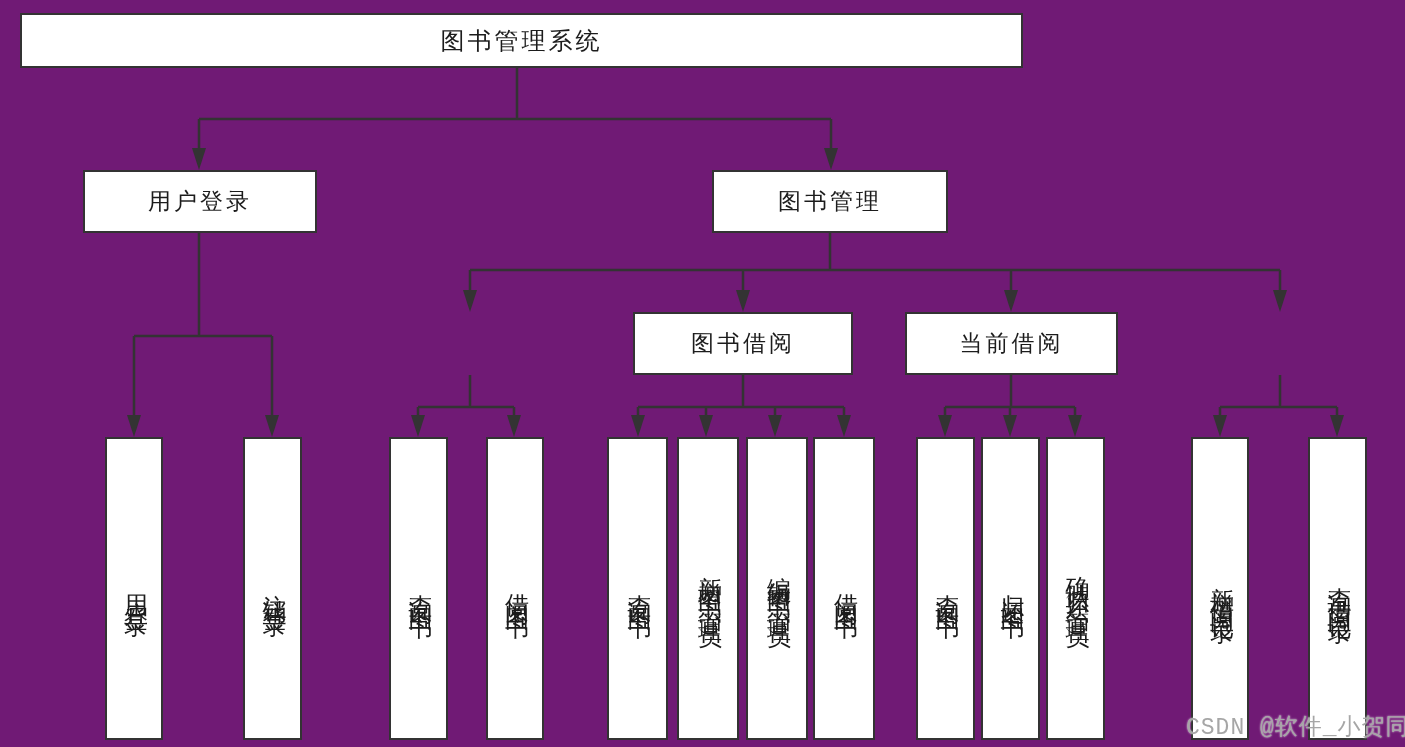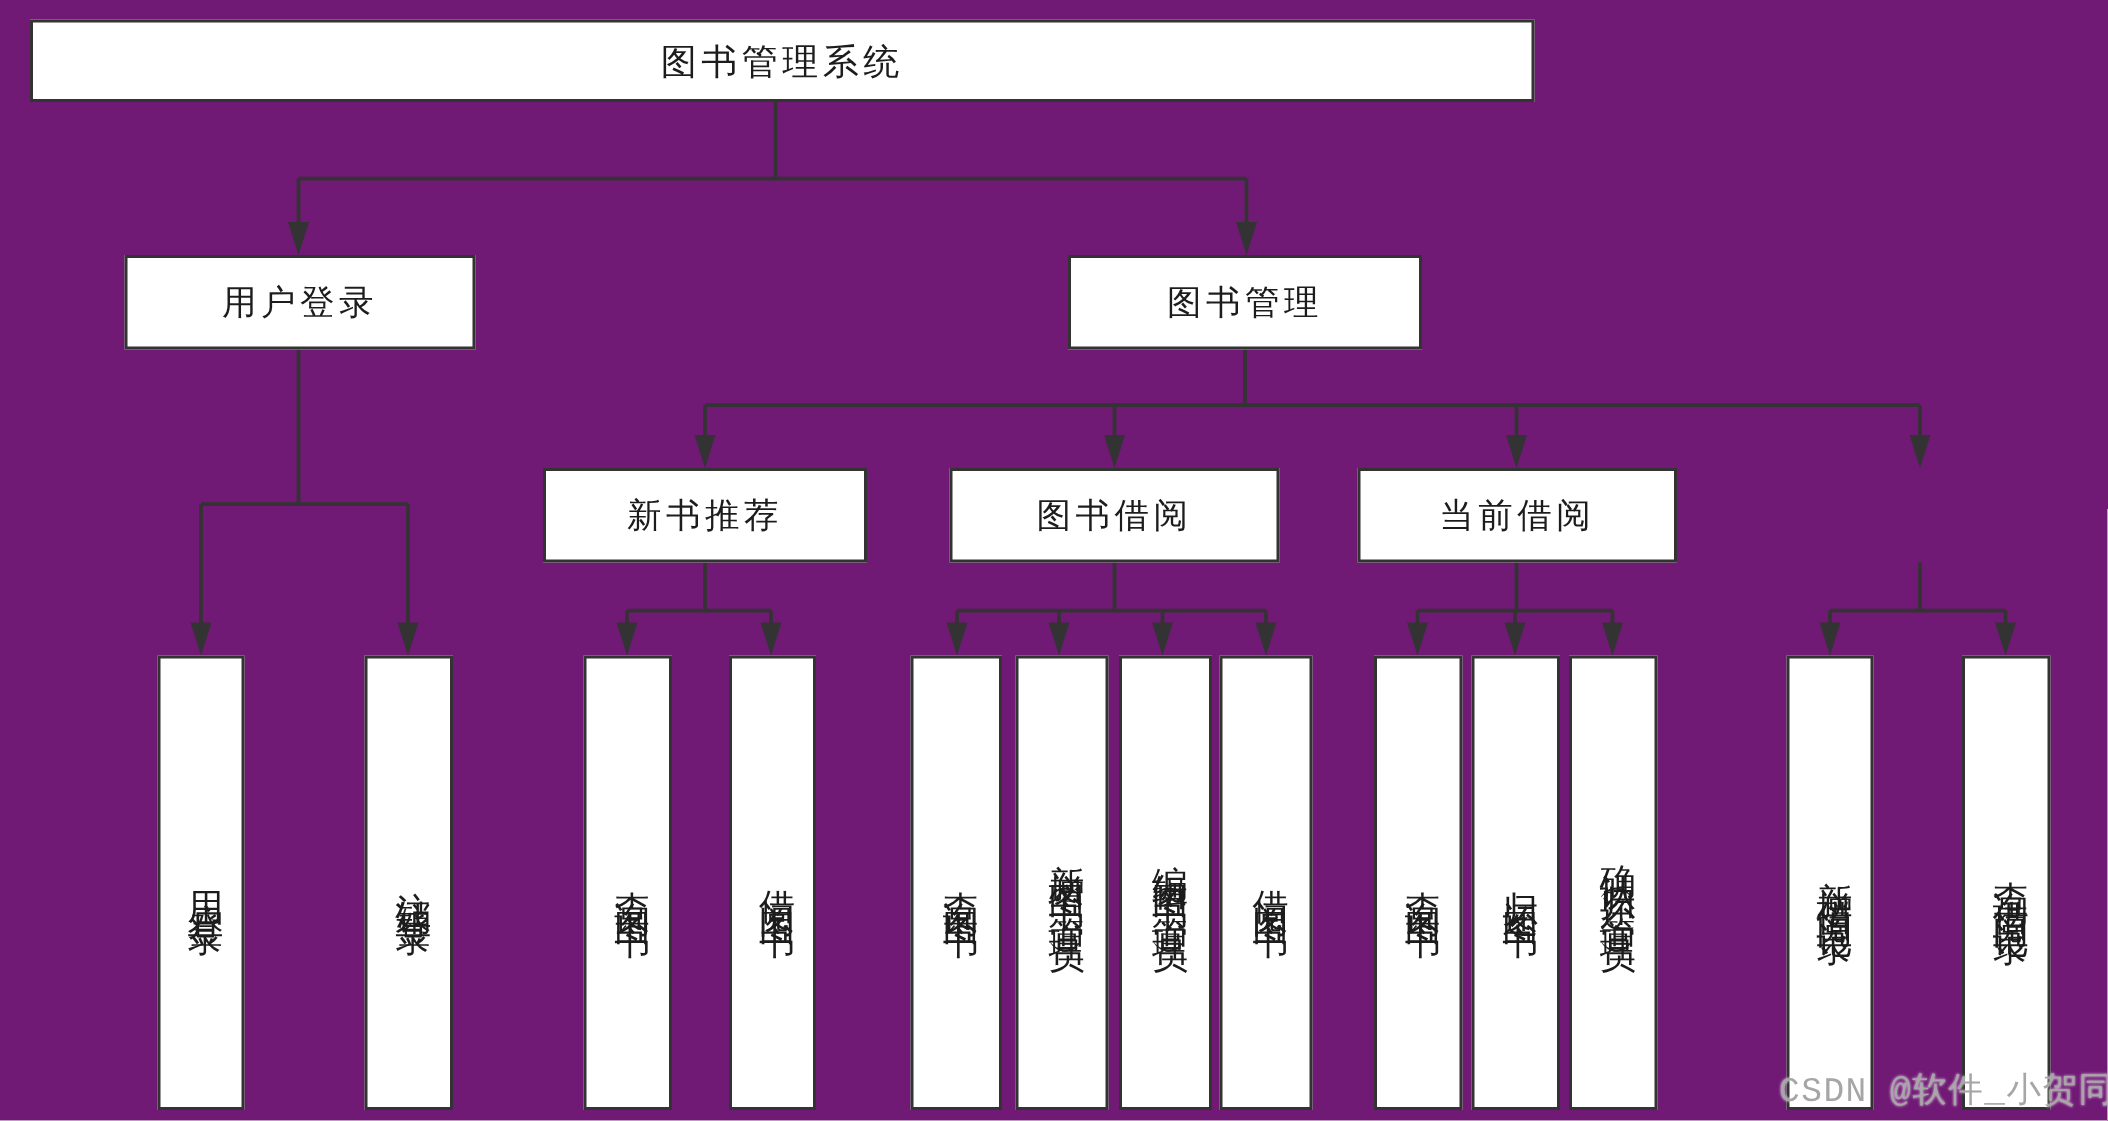--- a/index.html
+++ b/index.html
@@ -74,21 +74,20 @@
       <polygon points="1213,415 1227,415 1220,437"></polygon>
       <polygon points="1330,415 1344,415 1337,437"></polygon>
     </g>
   </svg>
 
   <div class="node root-node" style="left:20px;top:13px;width:1003px;height:55px">图书管理系统</div>
 
   <div class="node branch-node" style="left:83px;top:170px;width:234px;height:63px">用户登录</div>
   <div class="node branch-node" style="left:712px;top:170px;width:236px;height:63px">图书管理</div>
 
-  <div class="node branch-node" style="left:362px;top:312px;width:216px;height:63px">新书推荐</div>
   <div class="node branch-node" style="left:905px;top:312px;width:213px;height:63px">当前借阅</div>
   <div class="node branch-node" style="left:633px;top:312px;width:220px;height:63px">图书借阅</div>
 
   <div class="node leaf-node" style="left:105px;width:58px">
     <span class="leaf-label">用户登录</span>
   </div>
   <div class="node leaf-node" style="left:243px;width:59px">
     <span class="leaf-label">注销登录</span>
   </div>
 

